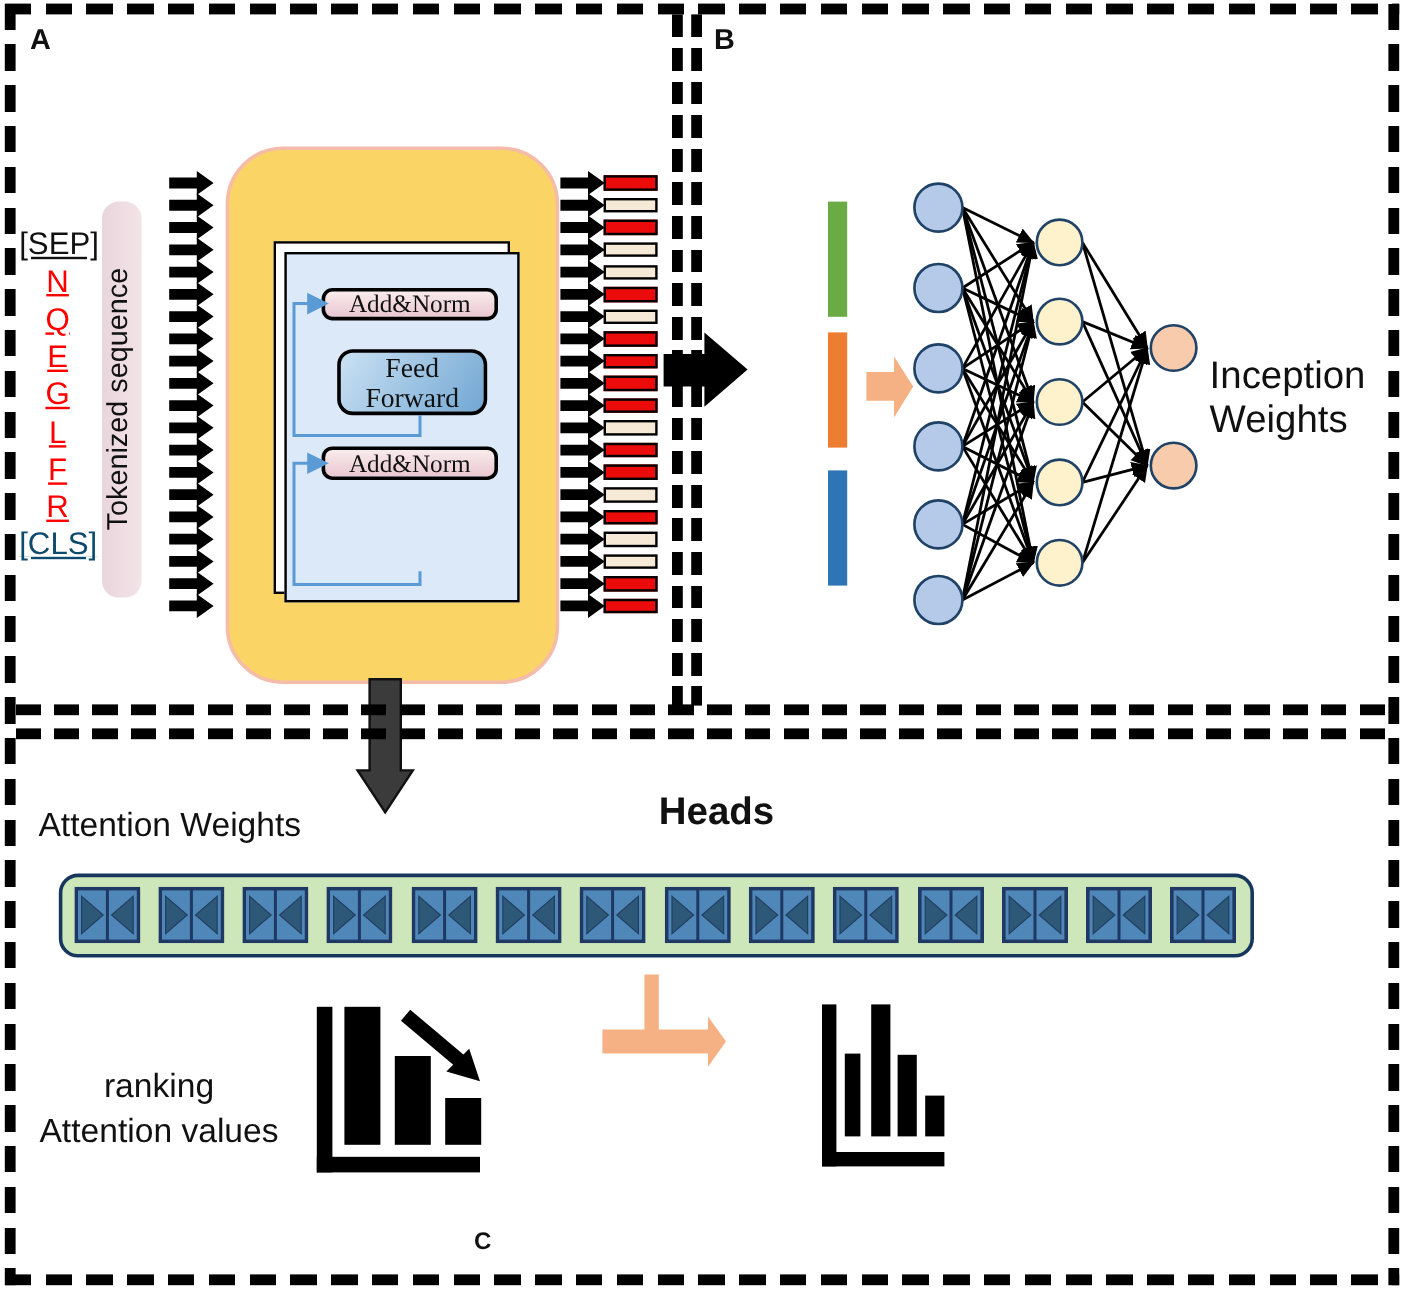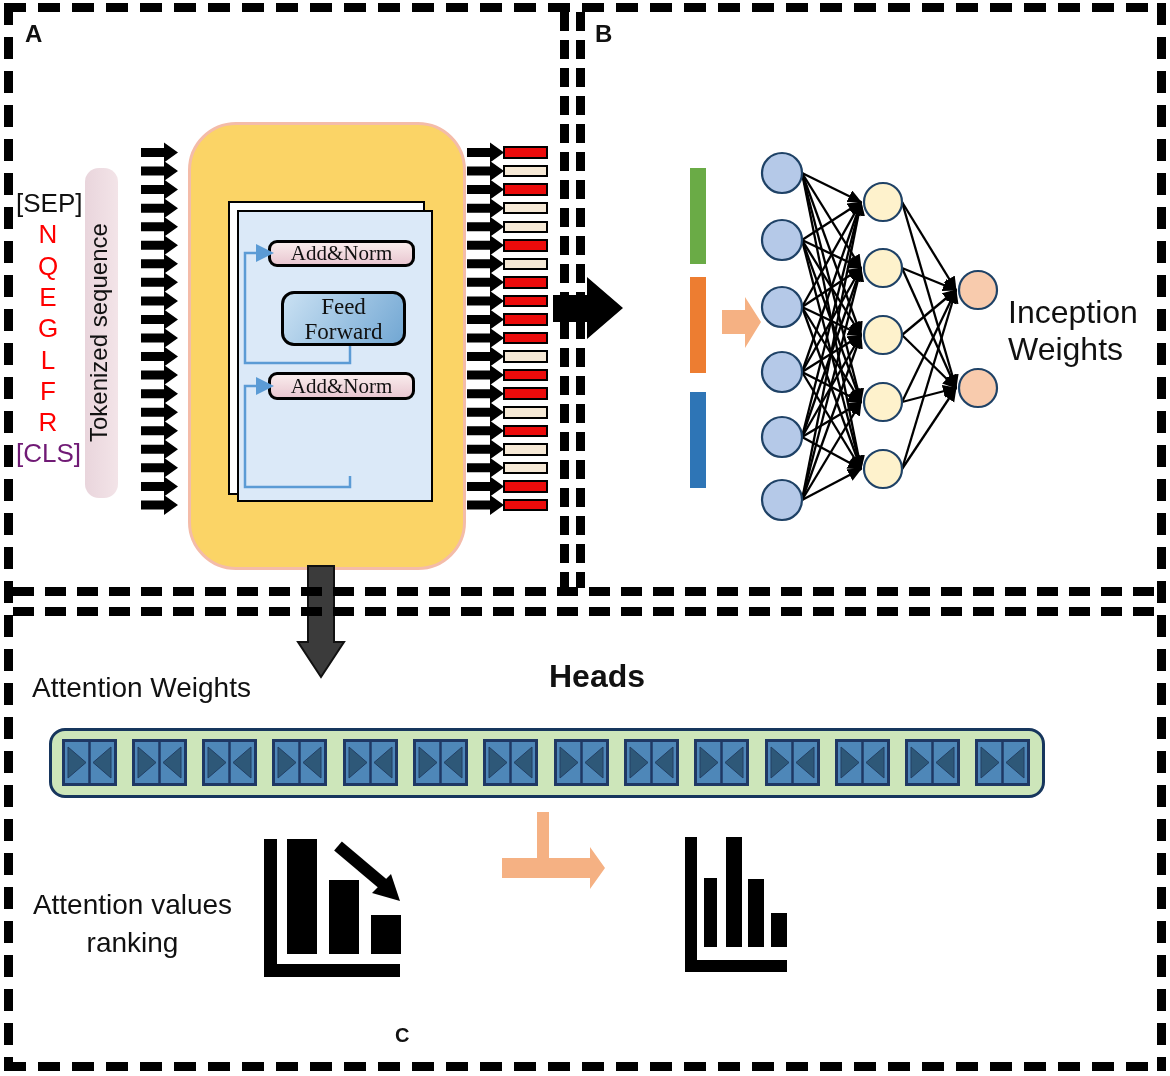--- a/index.html
+++ b/index.html
@@ -8,21 +8,21 @@
   
   .dash-h{position:absolute;z-index:3;background:repeating-linear-gradient(90deg,#000 0 22px,transparent 22px 34px);}
   .dash-v{position:absolute;z-index:3;background:repeating-linear-gradient(180deg,#000 0 22px,transparent 22px 34px);}
   .dash-h2{position:absolute;z-index:3;background:repeating-linear-gradient(90deg,#000 0 21px,transparent 21px 32px);}
   .dash-v2{position:absolute;z-index:3;background:repeating-linear-gradient(180deg,#000 0 19px,transparent 19px 28px);}
   
   .txt{position:absolute;color:#111;z-index:4;white-space:nowrap;}
   .panel-label{font-weight:bold;font-size:24px;}
   
   .token-col{position:absolute;left:16px;top:188px;width:64px;height:300px;z-index:4;}
-  .token{position:absolute;width:100%;text-align:center;font-size:26px;line-height:30px;}
+  .token{position:absolute;width:100%;text-align:center;font-size:26px;line-height:30px;text-decoration:underline;}
   .tokbar{position:absolute;left:85px;top:168px;width:33px;height:330px;z-index:1;
           background:linear-gradient(90deg,#F3E4E8,#E9D5DC);border-radius:14px;
           writing-mode:vertical-rl;transform:rotate(180deg);text-align:center;
           font-size:24px;color:#111;}
   .bert{position:absolute;left:188px;top:122px;width:278px;height:448px;z-index:1;
         background:#FBD466;border:3px solid #F4BCA9;border-radius:48px;box-sizing:border-box;}
   .bert-title{position:absolute;left:188px;top:130px;width:278px;text-align:center;z-index:1;
         font-family:"Liberation Serif",serif;font-size:46px;color:#111;}
   .page-back{position:absolute;left:228px;top:201px;width:197px;height:294px;z-index:1;
         background:#fff;border:2.5px solid #000;box-sizing:border-box;}
@@ -68,21 +68,21 @@
 
   <div class="token-col">
       <div class="token" style="top: 0px; color: rgb(17, 17, 17);">[SEP]</div>
       <div class="token" style="top: 31.3px; color: rgb(255, 0, 0);">N</div>
       <div class="token" style="top: 62.6px; color: rgb(255, 0, 0);">Q</div>
       <div class="token" style="top: 93.9px; color: rgb(255, 0, 0);">E</div>
       <div class="token" style="top: 125.2px; color: rgb(255, 0, 0);">G</div>
       <div class="token" style="top: 156.5px; color: rgb(255, 0, 0);">L</div>
       <div class="token" style="top: 187.8px; color: rgb(255, 0, 0);">F</div>
       <div class="token" style="top: 219.1px; color: rgb(255, 0, 0);">R</div>
-      <div class="token" style="top: 250.4px; color: #701a75;">[CLS]</div>
+      <div class="token" style="top: 250.4px; color: #0c4a6e;">[CLS]</div>
     </div>
   <div class="tokbar">Tokenized sequence</div>
 
   <div class="bert"></div>
   <div class="page-back"></div>
   <div class="page-front"></div>
 
   <div class="blk an an1">
     <span>Add&amp;Norm</span>
   </div>
@@ -209,22 +209,22 @@
         <polygon points="49,8 49,39 31,23.5" fill="#2E5878" stroke="#223F63" stroke-width="1"></polygon>
       </svg>
       <svg width="55" height="47" class="head-sq" style="left: 923.4px;">
         <rect x="1.5" y="1.5" width="52" height="44" fill="#4E87B8" stroke="#1F3864" stroke-width="3"></rect>
         <line x1="27.5" y1="2" x2="27.5" y2="45" stroke="#1F3864" stroke-width="2.5"></line>
         <polygon points="6,8 6,39 24,23.5" fill="#2E5878" stroke="#223F63" stroke-width="1"></polygon>
         <polygon points="49,8 49,39 31,23.5" fill="#2E5878" stroke="#223F63" stroke-width="1"></polygon>
       </svg>
     </div>
   <div class="txt" style="left:5px;top:886px;width:255px;text-align:center;font-size:28px;line-height:38px;white-space:normal;">
+    <div>ranking</div>
     <div>Attention values</div>
-    <div>ranking</div>
   </div>
 
   <svg id="overlay" width="1170" height="1076">
     <defs>
       <marker id="ah" markerUnits="userSpaceOnUse" markerWidth="15" markerHeight="14" refX="13" refY="6.5" orient="auto">
         <path d="M0,0 L14,6.5 L0,13 z" fill="#000"></path>
       </marker>
     </defs>
 
     <g>

